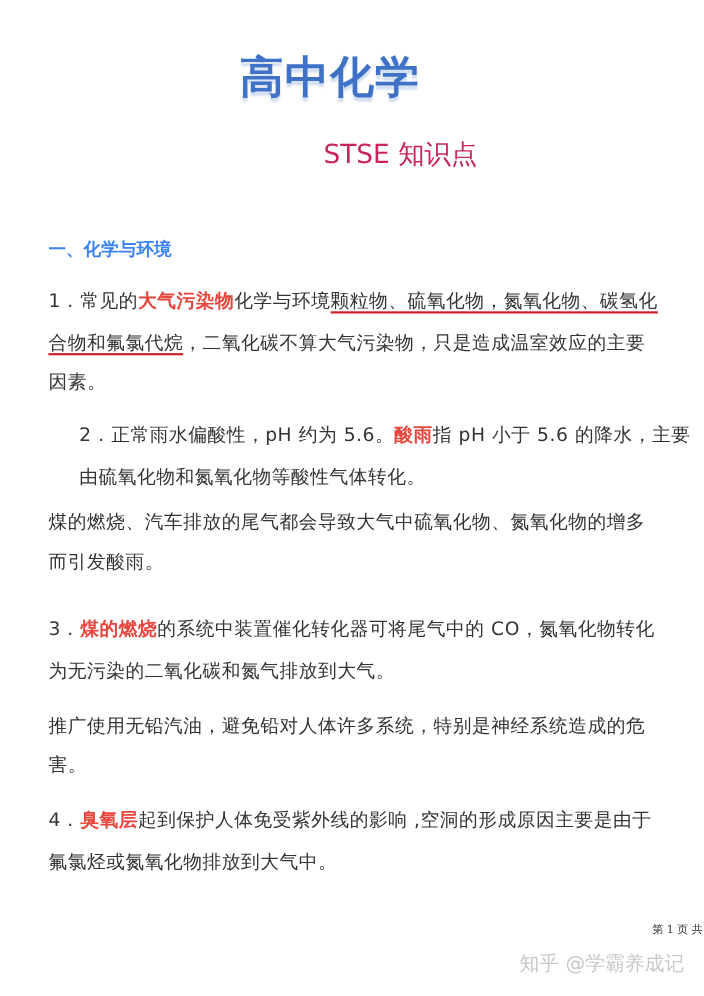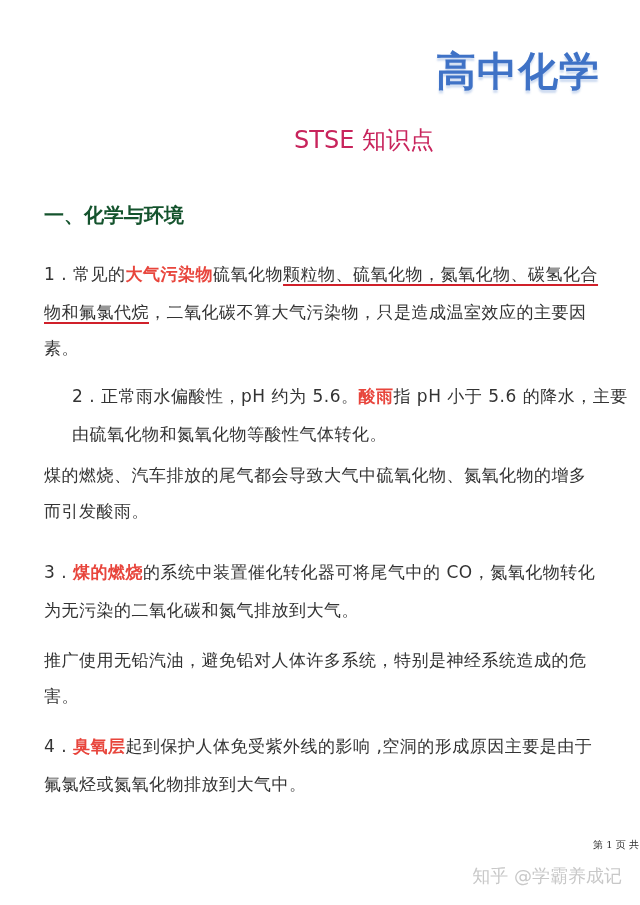--- a/index.html
+++ b/index.html
@@ -1,42 +1,42 @@
 <!DOCTYPE html>
 <html><head>
 <meta charset="utf-8">
 <style>
   html, body { margin:0; padding:0; background:#ffffff; }
   body { width:640px; height:905px; position:relative; overflow:hidden;
          font-family:"DejaVu Sans","Liberation Sans",sans-serif; color:#333333; }
-  .title { position:absolute; left:0; width:600px; top:46px; text-align:right;
+  .title { position:absolute; left:0; width:600px; top:46px; text-align:center;
            font-size:40px; font-weight:bold; color:#3f72c6; letter-spacing:1px;
            text-shadow:0 3px 2px rgba(63,114,198,0.25); line-height:50px; }
   .subtitle { position:absolute; left:0; width:640px; top:124px; text-align:center;
               font-size:24px; color:#c8245c; line-height:32px;margin-left:44px; }
-  .section { position:absolute; left:44px; top:200px; font-size:20px; font-weight:bold;
-             color:#14532d; line-height:30px; }
+  .section { position:absolute; left:44px; top:212px; font-size:16px; font-weight:bold;
+             color:#3b82f6; line-height:30px; }
   .para { position:absolute; left:44px; width:556px; font-size:17px; line-height:36px;
           color:#333333; letter-spacing:0.5px; }
   .hl { color:#e8453c; font-weight:bold;font-family:Liberation Mono, monospace; }
   .ul { text-decoration:underline; text-decoration-color:#d0202a; text-underline-offset:4px; text-decoration-thickness:2px; }
   .footer { position:absolute; top:838px; left:0; width:640px; text-align:right;
             font-size:10px; color:#333; font-family:"DejaVu Serif",serif;padding-left:28px; }
   .watermark { position:absolute; top:864px; right:18px; font-size:18px; color:#c8c8c8;text-align:right; }
 </style>
 </head>
 <body>
 
 <div class="title">高中化学</div>
 <div class="subtitle">STSE 知识点</div>
 
 <div class="section">一、化学与环境</div>
 
 <div class="para" style="top:256px;">
-  <span>1 . 常见的</span><span class="hl">大气污染物</span><span>硫氧化物</span><span class="ul">颗粒物、硫氧化物，氮氧化物、碳氢化合物和氟氯代烷</span><span>，二氧化碳不算大气污染物，只是造成温室效应的主要因素。</span>
+  <span>1 . 常见的</span><span class="hl">大气污染物</span><span>化学与环境</span><span class="ul">颗粒物、硫氧化物，氮氧化物、碳氢化合物和氟氯代烷</span><span>，二氧化碳不算大气污染物，只是造成温室效应的主要因素。</span>
 </div>
 
 <div class="para" style="top:378px;margin-left:28px;">
   <span>2 . 正常雨水偏酸性，pH 约为 5.6。</span><span class="hl">酸雨</span><span>指 pH 小于 5.6 的降水，主要由硫氧化物和氮氧化物等酸性气体转化。</span>
 </div>
 
 <div class="para" style="top:457px;">
   <span>煤的燃烧、汽车排放的尾气都会导致大气中硫氧化物、氮氧化物的增多而引发酸雨。</span>
 </div>
 

